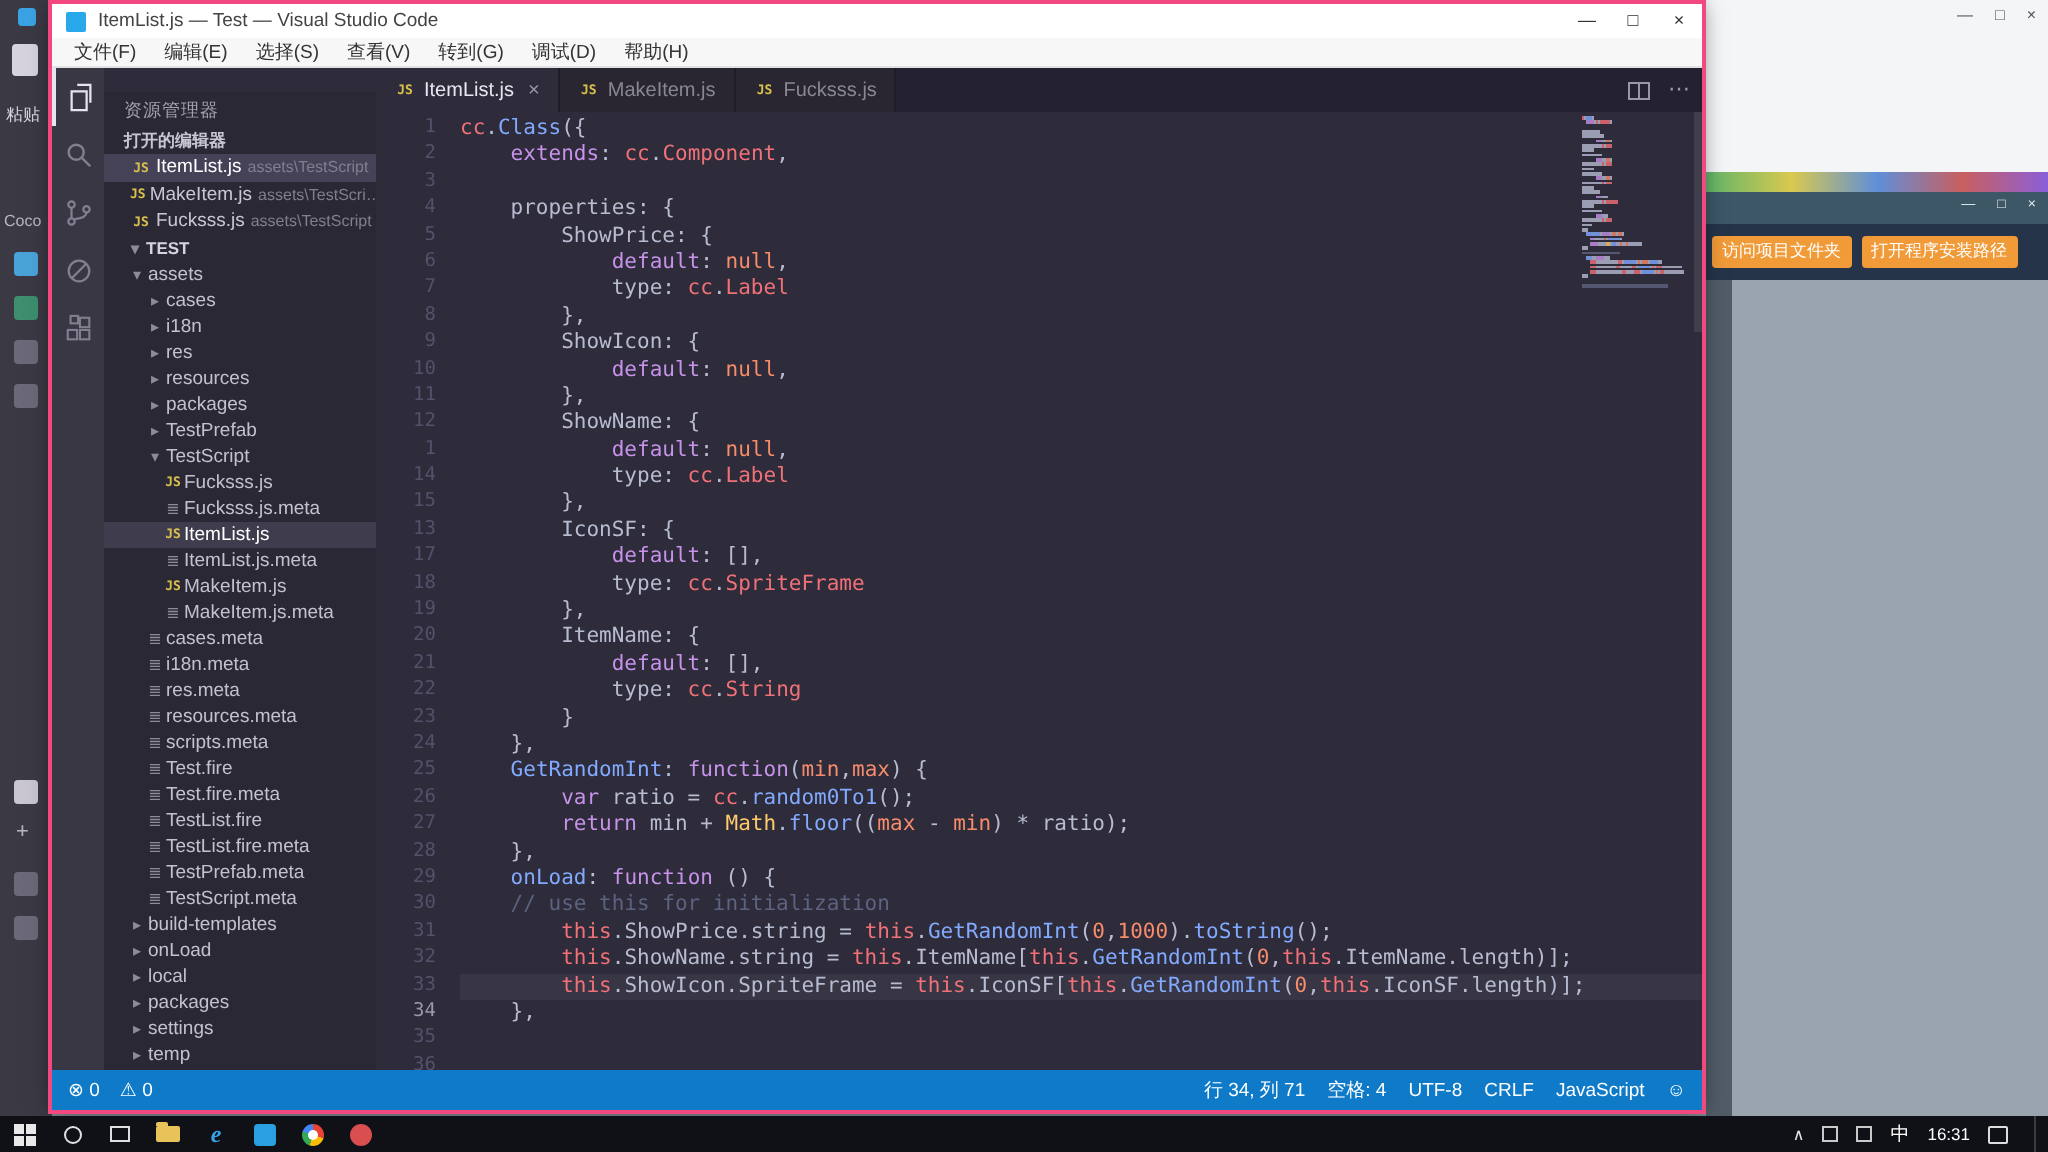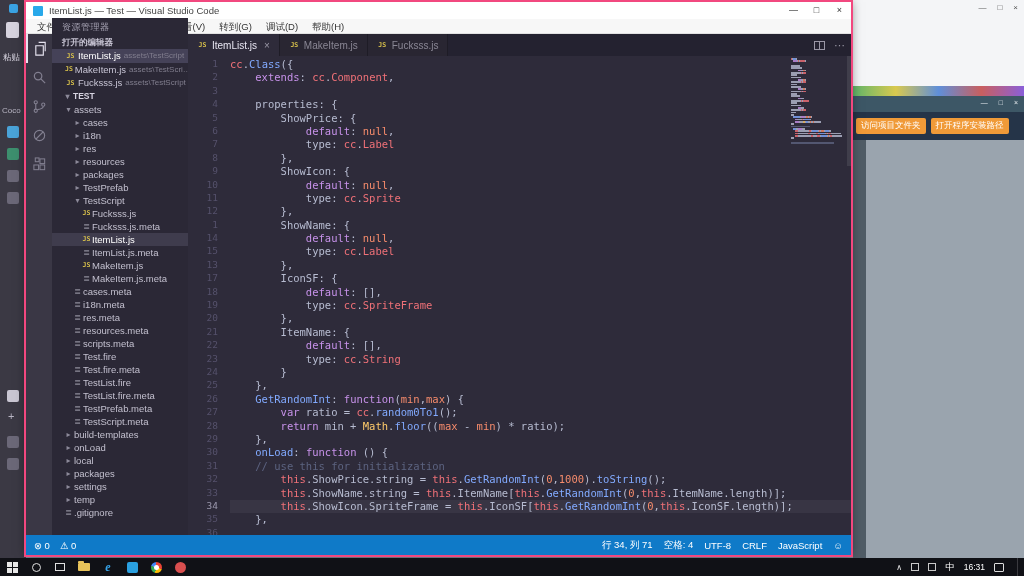--- a/index.html
+++ b/index.html
@@ -50,21 +50,21 @@
   .win-controls span{width:23px;text-align:center;line-height:17px;font-size:9px;color:#333;}
   .menubar{position:absolute;left:0;top:17px;width:100%;height:15px;background:#f7f7f7;
     border-bottom:1px solid #e2e2e2;display:flex;align-items:center;padding-left:4px;}
   .menu-item{font-size:9.5px;color:#333;padding:0 7px;line-height:15px;}
 
   .activitybar{position:absolute;left:0;top:32px;width:26px;bottom:20px;background:#3a3745;}
   .act-icon{height:29px;display:flex;align-items:center;justify-content:center;color:#827f90;}
   .act-icon.active{color:#e6e4f0;border-left:2px solid #e6e4f0;}
   .act-icon svg{display:block;}
 
-  .sidebar{position:absolute;left:26px;top:16px;width:136px;bottom:20px;background:#2b2836;overflow:hidden;}
+  .sidebar{position:absolute;left:26px;top:44px;width:136px;bottom:20px;background:#2b2836;overflow:hidden;}
   .sb-title{height:18px;line-height:18px;padding-left:10px;font-size:9px;color:#a39fb0;letter-spacing:.5px;}
   .sb-sec{height:13px;line-height:13px;padding-left:10px;font-size:8.5px;font-weight:bold;color:#c7c4d3;display:flex;align-items:center;}
   .oe-row{height:13.5px;display:flex;align-items:center;padding-left:13px;font-size:9.5px;color:#c9c6d6;white-space:nowrap;overflow:hidden;}
   .oe-row.sel{background:#454258;color:#fff;}
   .oe-name{margin-left:2px;}
   .oe-path{margin-left:3px;font-size:8px;color:#817e8e;}
   .tree-row{height:13px;display:flex;align-items:center;font-size:9.5px;color:#c3c0cf;white-space:nowrap;overflow:hidden;}
   .tree-row.sel{background:#3f3c4d;color:#ffffff;}
   .twisty{display:inline-block;width:11px;text-align:center;font-size:8px;color:#8d8a9a;}
   .jsbadge{display:inline-block;width:11px;text-align:center;font:bold 6.5px "DejaVu Sans Mono",monospace;color:#d8c14b;}
@@ -450,21 +450,20 @@
             <div class="cline"><span class="tk" style="color: rgb(240, 113, 120);">cc</span><span class="tk" style="color: rgb(183, 188, 209);">.</span><span class="tk" style="color: rgb(130, 170, 255);">Class</span><span class="tk" style="color: rgb(183, 188, 209);">({</span></div>
             <div class="cline"><span class="tk" style="color: rgb(183, 188, 209);">    </span><span class="tk" style="color: rgb(199, 146, 234);">extends</span><span class="tk" style="color: rgb(183, 188, 209);">: </span><span class="tk" style="color: rgb(240, 113, 120);">cc</span><span class="tk" style="color: rgb(183, 188, 209);">.</span><span class="tk" style="color: rgb(240, 113, 120);">Component</span><span class="tk" style="color: rgb(183, 188, 209);">,</span></div>
             <div class="cline"></div>
             <div class="cline"><span class="tk" style="color: rgb(183, 188, 209);">    properties: {</span></div>
             <div class="cline"><span class="tk" style="color: rgb(183, 188, 209);">        ShowPrice: {</span></div>
             <div class="cline"><span class="tk" style="color: rgb(183, 188, 209);">            </span><span class="tk" style="color: rgb(199, 146, 234);">default</span><span class="tk" style="color: rgb(183, 188, 209);">: </span><span class="tk" style="color: rgb(247, 140, 108);">null</span><span class="tk" style="color: rgb(183, 188, 209);">,</span></div>
             <div class="cline"><span class="tk" style="color: rgb(183, 188, 209);">            type: </span><span class="tk" style="color: rgb(240, 113, 120);">cc</span><span class="tk" style="color: rgb(183, 188, 209);">.</span><span class="tk" style="color: rgb(240, 113, 120);">Label</span></div>
             <div class="cline"><span class="tk" style="color: rgb(183, 188, 209);">        },</span></div>
             <div class="cline"><span class="tk" style="color: rgb(183, 188, 209);">        ShowIcon: {</span></div>
             <div class="cline"><span class="tk" style="color: rgb(183, 188, 209);">            </span><span class="tk" style="color: rgb(199, 146, 234);">default</span><span class="tk" style="color: rgb(183, 188, 209);">: </span><span class="tk" style="color: rgb(247, 140, 108);">null</span><span class="tk" style="color: rgb(183, 188, 209);">,</span></div>
-            <div class="cline"><span class="tk" style="color: rgb(183, 188, 209);">            type: </span><span class="tk" style="color: rgb(240, 113, 120);">cc</span><span class="tk" style="color: rgb(183, 188, 209);">.</span><span class="tk" style="color: rgb(240, 113, 120);">Sprite</span></div>
             <div class="cline"><span class="tk" style="color: rgb(183, 188, 209);">        },</span></div>
             <div class="cline"><span class="tk" style="color: rgb(183, 188, 209);">        ShowName: {</span></div>
             <div class="cline"><span class="tk" style="color: rgb(183, 188, 209);">            </span><span class="tk" style="color: rgb(199, 146, 234);">default</span><span class="tk" style="color: rgb(183, 188, 209);">: </span><span class="tk" style="color: rgb(247, 140, 108);">null</span><span class="tk" style="color: rgb(183, 188, 209);">,</span></div>
             <div class="cline"><span class="tk" style="color: rgb(183, 188, 209);">            type: </span><span class="tk" style="color: rgb(240, 113, 120);">cc</span><span class="tk" style="color: rgb(183, 188, 209);">.</span><span class="tk" style="color: rgb(240, 113, 120);">Label</span></div>
             <div class="cline"><span class="tk" style="color: rgb(183, 188, 209);">        },</span></div>
             <div class="cline"><span class="tk" style="color: rgb(183, 188, 209);">        IconSF: {</span></div>
             <div class="cline"><span class="tk" style="color: rgb(183, 188, 209);">            </span><span class="tk" style="color: rgb(199, 146, 234);">default</span><span class="tk" style="color: rgb(183, 188, 209);">: [],</span></div>
             <div class="cline"><span class="tk" style="color: rgb(183, 188, 209);">            type: </span><span class="tk" style="color: rgb(240, 113, 120);">cc</span><span class="tk" style="color: rgb(183, 188, 209);">.</span><span class="tk" style="color: rgb(240, 113, 120);">SpriteFrame</span></div>
             <div class="cline"><span class="tk" style="color: rgb(183, 188, 209);">        },</span></div>
             <div class="cline"><span class="tk" style="color: rgb(183, 188, 209);">        ItemName: {</span></div>

